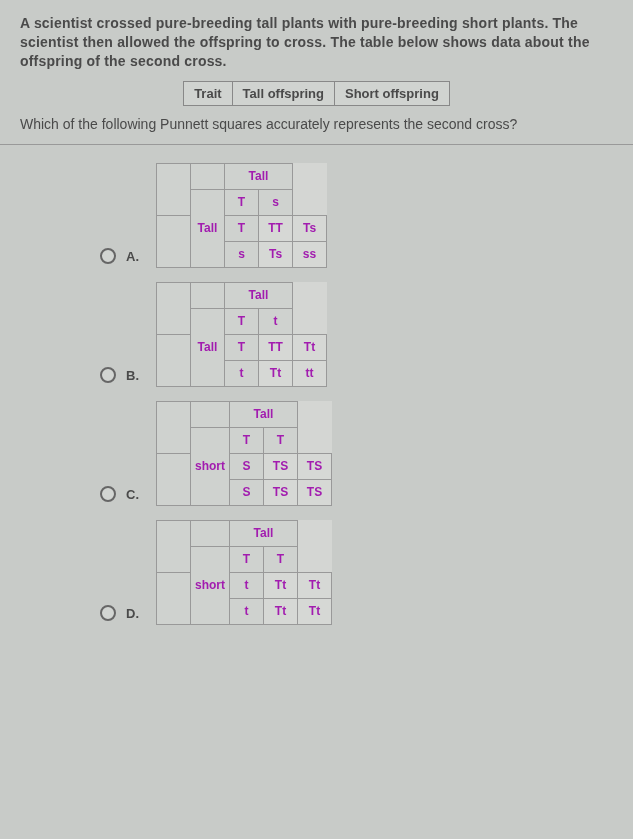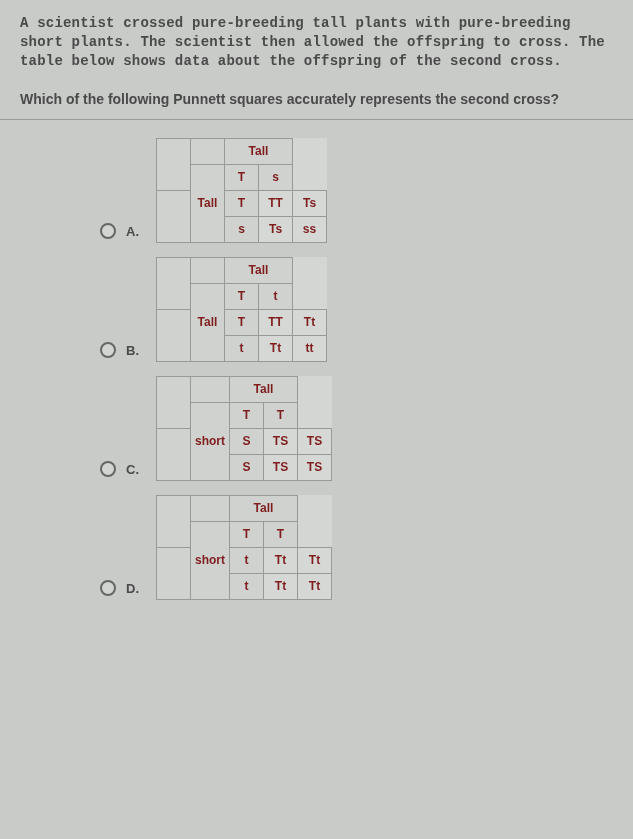--- a/index.html
+++ b/index.html
@@ -11,36 +11,35 @@
       color: #4a4a4a;
       padding: 14px 20px;
       font-size: 14px;
       overflow: hidden;
     }
     .question-text {
       font-weight: bold;
       line-height: 1.35;
       margin-bottom: 10px;
       letter-spacing: 0.2px;
-      font-family: Liberation Mono, monospace;
     }
     .data-table {
       border-collapse: collapse;
       margin: 0 auto 8px auto;
       background: #d0d3d0;
     }
     .data-table th, .data-table td {
       border: 1px solid #888;
       padding: 4px 10px;
       font-weight: bold;
       font-size: 13px;
       text-align: left;
     }
     .question-tail {
-      font-weight: bold;
+      font-weight: normal;
       line-height: 1.35;
       margin-bottom: 10px;
       margin-top: 9px;
     }
     hr.divider {
       border: none;
       border-top: 1px solid #999;
       margin: 10px -20px 18px -20px;
     }
     .options {
@@ -71,21 +70,21 @@
     .punnett {
       border-collapse: collapse;
       background: #d4d6d3;
     }
     .punnett td, .punnett th {
       border: 1px solid #999;
       text-align: center;
       vertical-align: middle;
       font-weight: bold;
       font-size: 12px;
-      color: #7f1d1d;
+      color: #a21caf;
       height: 26px;
       min-width: 34px;
       padding: 2px 6px;
       background: #d6d8d5;
     }
     .punnett .hdr {
       background: #cfd2cf;
     }
     .punnett .vlabel {
       background: #cfd2cf;
@@ -95,20 +94,25 @@
       background: #cfd2cf;
     }
   </style>
 </head>
 <body>
 
 <div class="question-text">A scientist crossed pure-breeding tall plants with pure-breeding short plants. The scientist then allowed the offspring to cross. The table below shows data about the offspring of the second cross.</div>
 
 <table class="data-table">
   <tbody>
+      <tr>
+    <th>Trait</th>
+    <th>Tall offspring</th>
+    <th>Short offspring</th>
+  </tr>
 </tbody>
   </table>
 
 <div class="question-tail">Which of the following Punnett squares accurately represents the second cross?</div>
 
 <hr class="divider">
 
 <div class="options">
 
   <div class="option-row">

